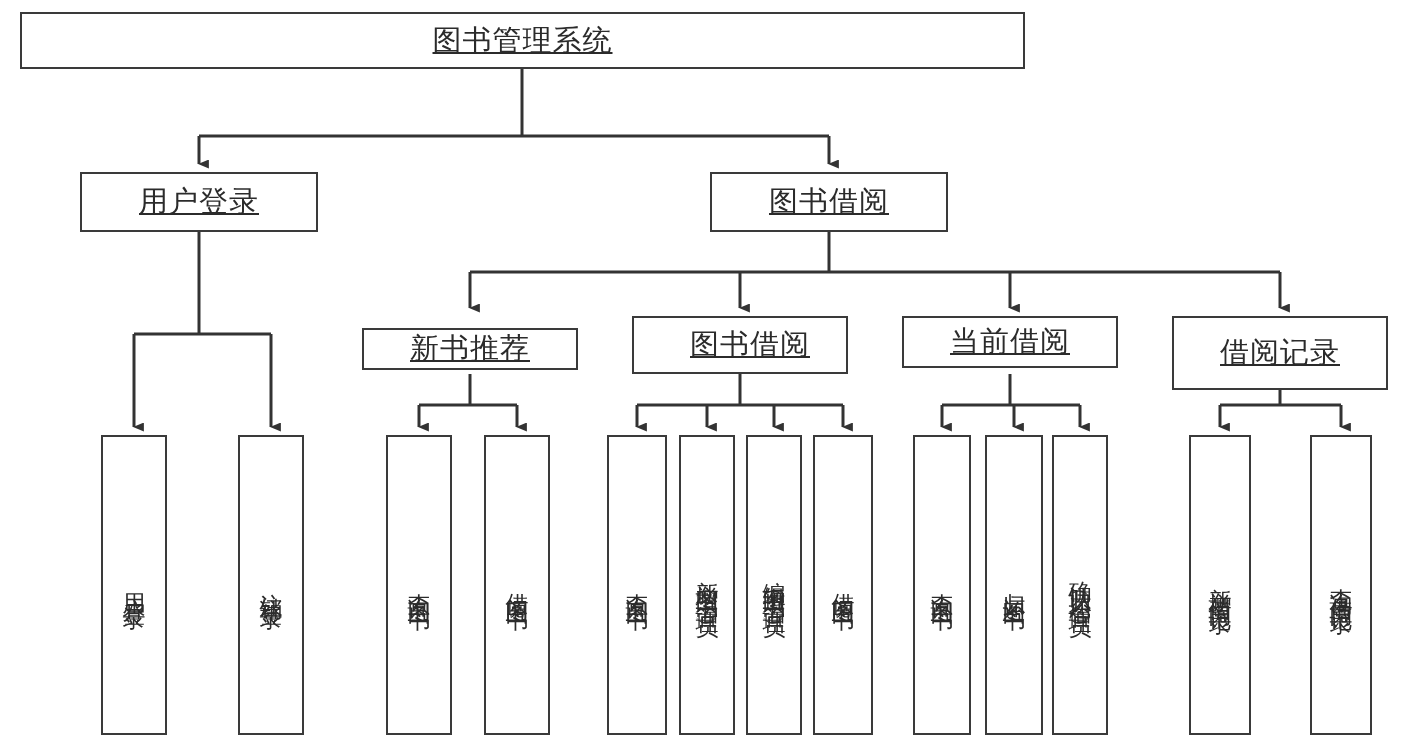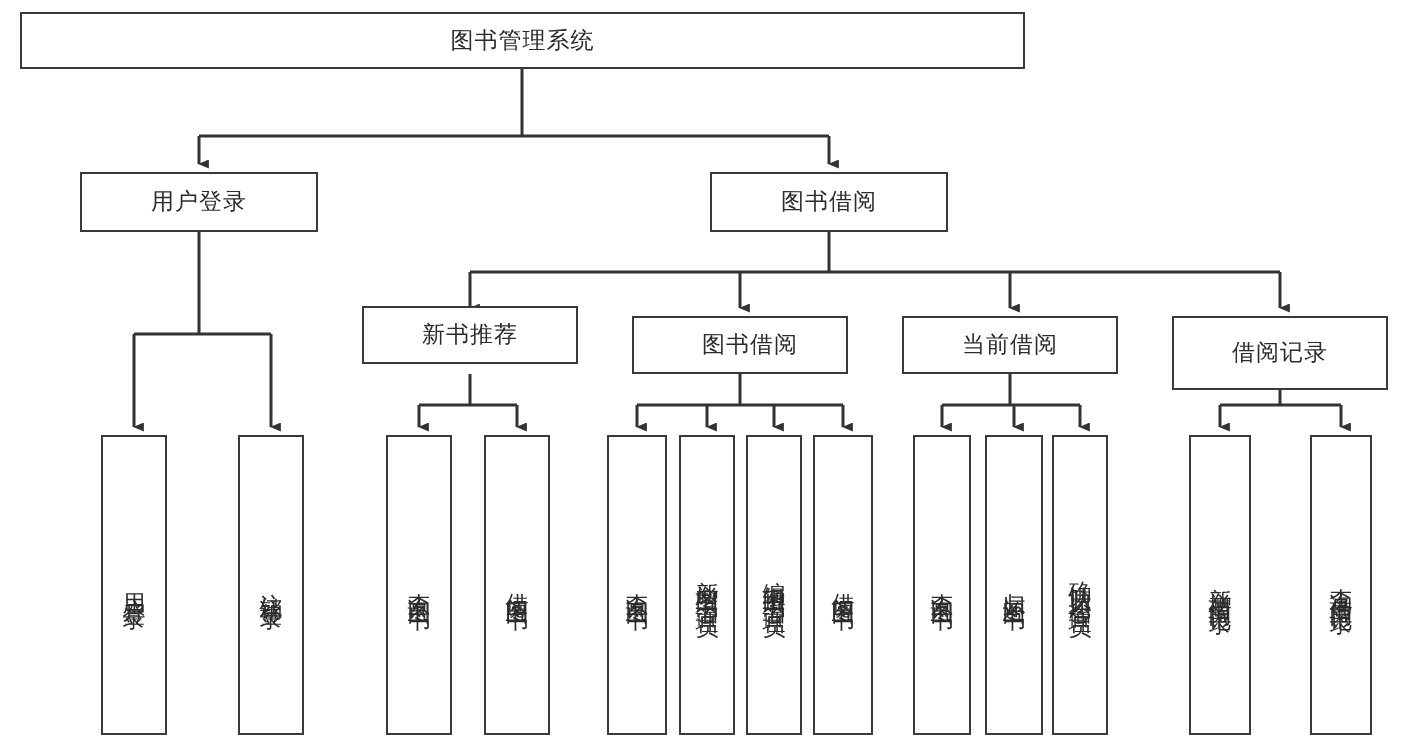--- a/index.html
+++ b/index.html
@@ -30,25 +30,26 @@
     position: absolute;
     box-sizing: border-box;
     background: #ffffff;
     border: 2.5px solid #3a3a3a;
     display: flex;
     align-items: center;
     justify-content: center;
     z-index: 2;
   }
   .node.h-node .node-label {
-    font-size: 23px;
+    font-size: 29px;
     color: #2b2b2b;
     letter-spacing: 1px;
     line-height: 1.1;
     white-space: nowrap;
+    text-decoration: underline;
   }
   .node.v-node {
     align-items: center;
     justify-content: center;
     padding: 6px 0;
   }
   .node.v-node .node-label {
     writing-mode: vertical-rl;
     text-orientation: upright;
     font-size: 23px;
@@ -130,27 +131,27 @@
     <span class="node-label" style="color: rgb(43, 43, 43);">图书管理系统</span>
   </div>
 
   <div class="node h-node" id="node-l1-0" style="left: 80px; top: 172px; width: 238px; height: 60px; border-color: rgb(58, 58, 58); background: rgb(255, 255, 255);">
     <span class="node-label" style="color: rgb(43, 43, 43);">用户登录</span>
   </div>
   <div class="node h-node" id="node-l1-1" style="left: 710px; top: 172px; width: 238px; height: 60px; border-color: rgb(58, 58, 58); background: rgb(255, 255, 255);">
     <span class="node-label" style="color: rgb(43, 43, 43);">图书借阅</span>
   </div>
 
-  <div class="node h-node" id="node-l2-0" style="left: 362px; top: 306px; width: 216px; height: 58px; border-color: rgb(58, 58, 58); background: rgb(255, 255, 255);">
+  <div class="node h-node" id="node-l2-0" style="left: 362px; top: 328px; width: 216px; height: 42px; border-color: rgb(58, 58, 58); background: rgb(255, 255, 255);">
     <span class="node-label" style="color: rgb(43, 43, 43);">新书推荐</span>
   </div>
   <div class="node h-node" id="node-l2-1" style="left: 632px; top: 316px; width: 216px; height: 58px; border-color: rgb(58, 58, 58); background: rgb(255, 255, 255); padding-left: 20px;">
     <span class="node-label" style="color: rgb(43, 43, 43);">图书借阅</span>
   </div>
-  <div class="node h-node" id="node-l2-2" style="left: 902px; top: 316px; width: 216px; height: 58px; border-color: rgb(58, 58, 58); background: rgb(255, 255, 255);">
+  <div class="node h-node" id="node-l2-2" style="left: 902px; top: 316px; width: 216px; height: 52px; border-color: rgb(58, 58, 58); background: rgb(255, 255, 255);">
     <span class="node-label" style="color: rgb(43, 43, 43);">当前借阅</span>
   </div>
   <div class="node h-node" id="node-l2-3" style="left: 1172px; top: 316px; width: 216px; height: 74px; border-color: rgb(58, 58, 58); background: rgb(255, 255, 255);">
     <span class="node-label" style="color: rgb(43, 43, 43);">借阅记录</span>
   </div>
 
   <div class="node v-node" id="node-leaf-0" style="left: 101px; top: 435px; width: 66px; height: 300px; border-color: rgb(58, 58, 58); background: rgb(255, 255, 255);">
     <span class="node-label" style="color: rgb(43, 43, 43);">用户登录</span>
   </div>
   <div class="node v-node" id="node-leaf-1" style="left: 238px; top: 435px; width: 66px; height: 300px; border-color: rgb(58, 58, 58); background: rgb(255, 255, 255);">

